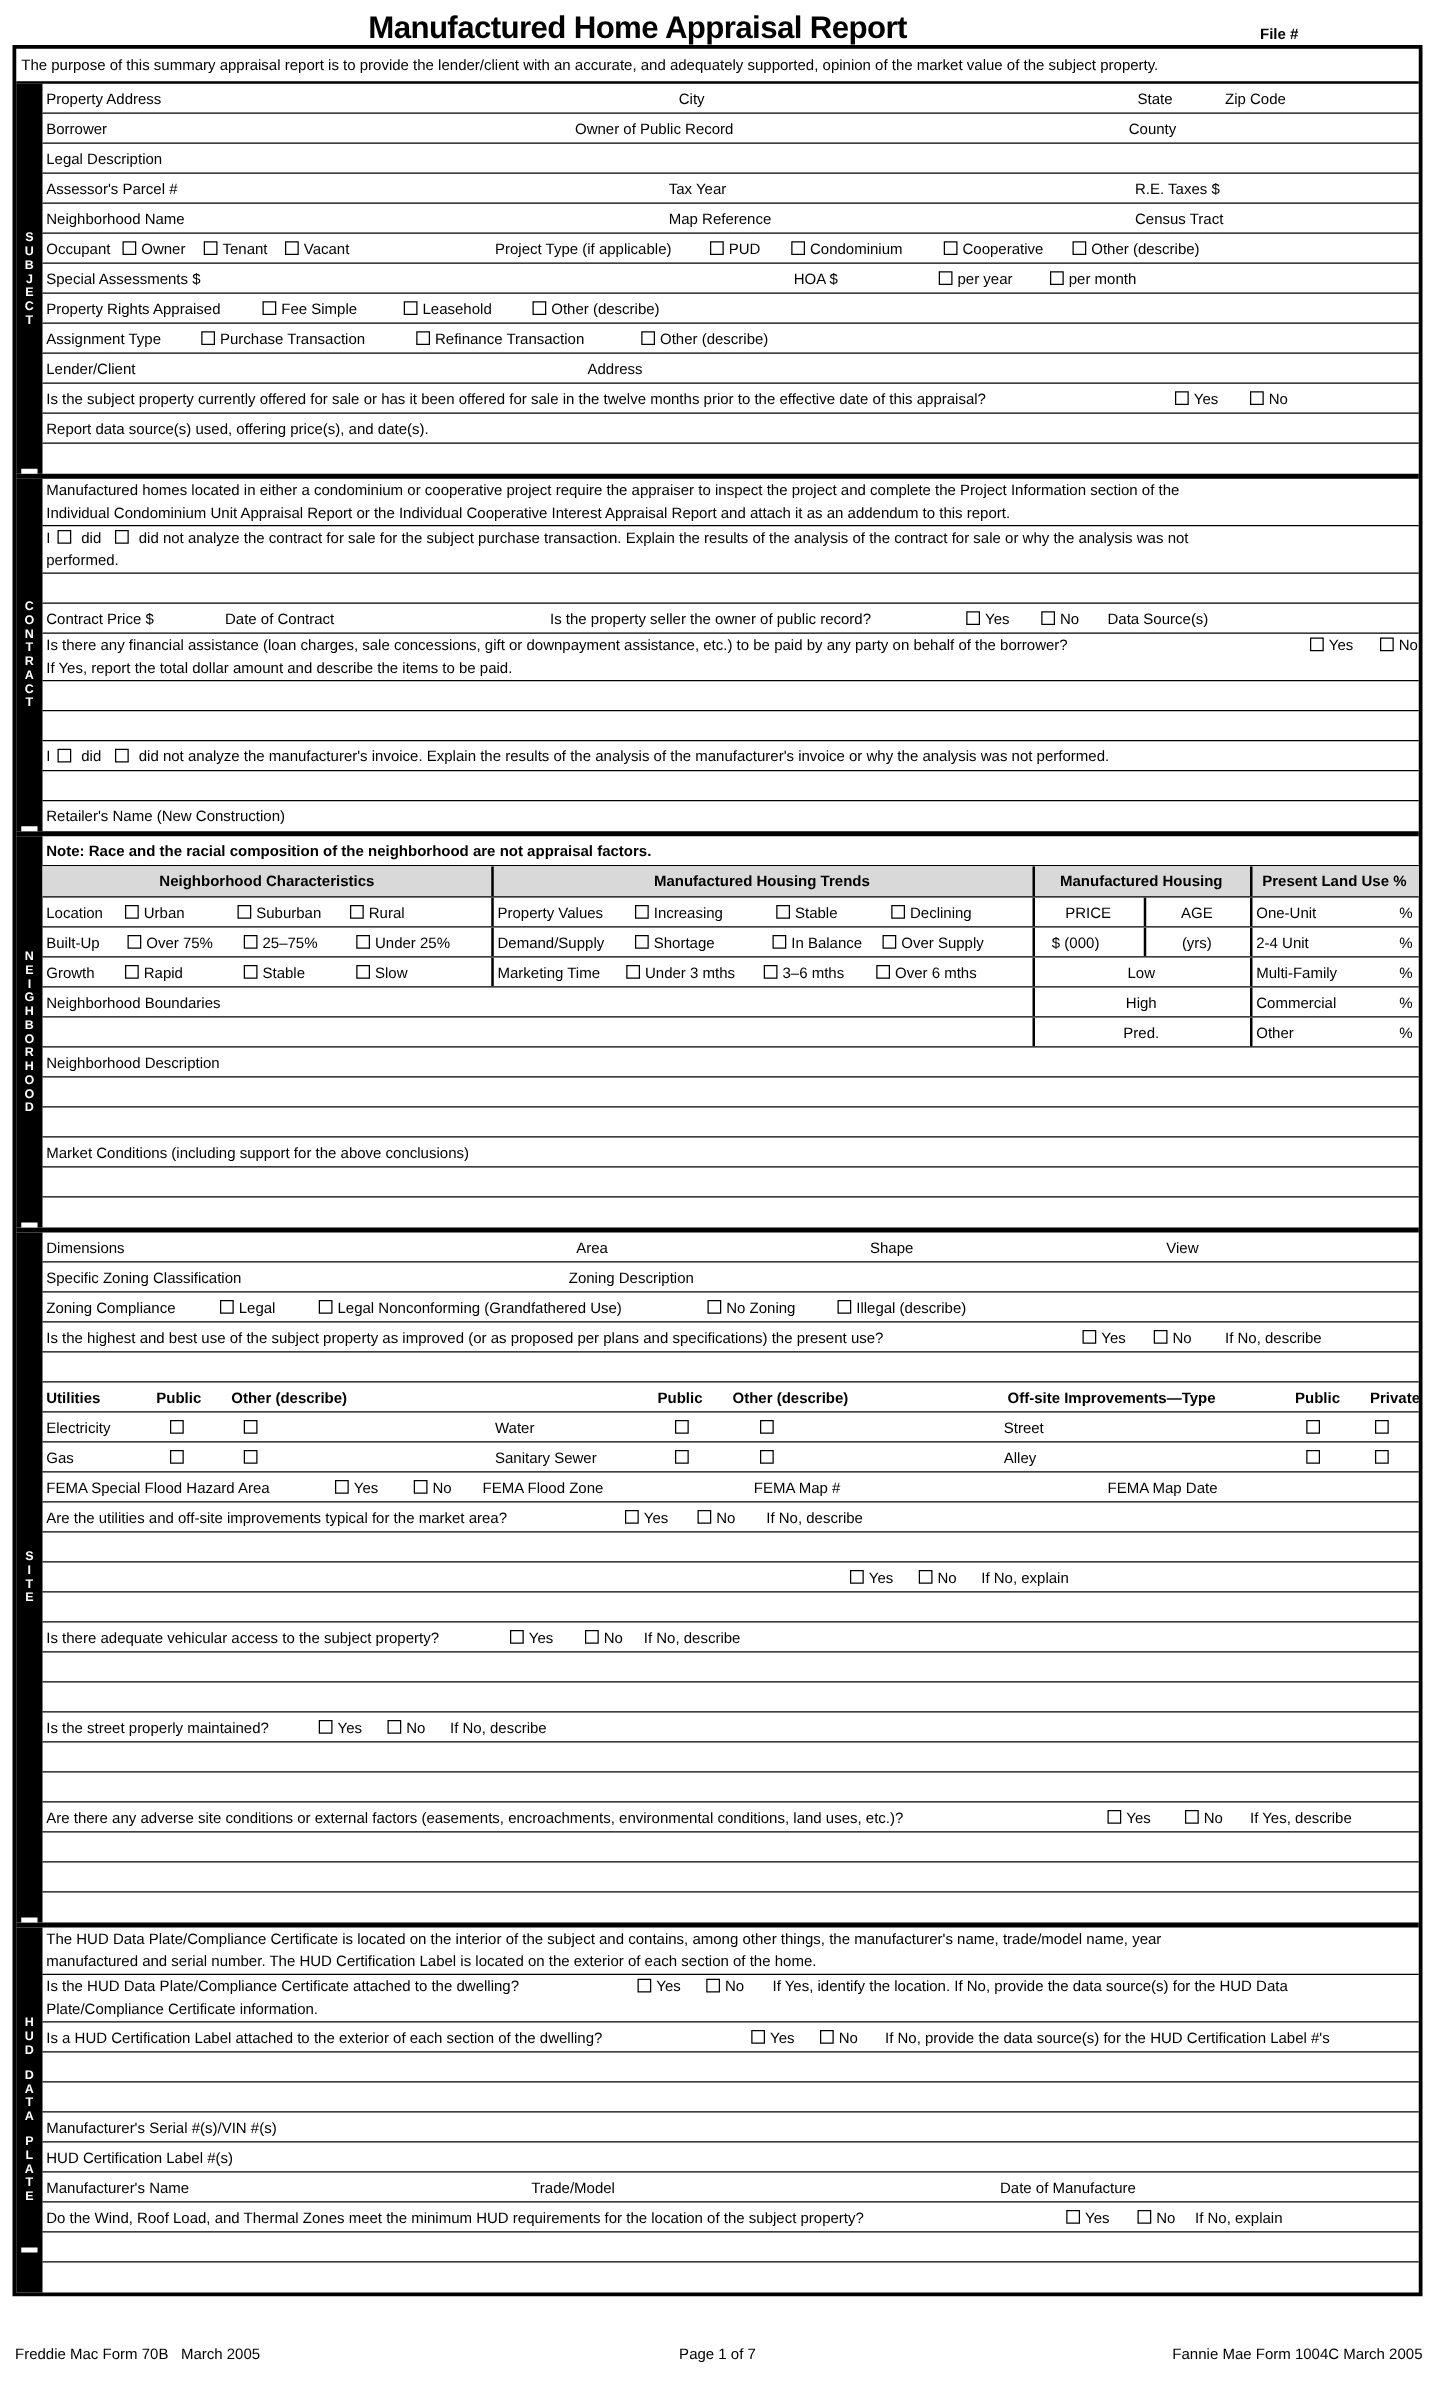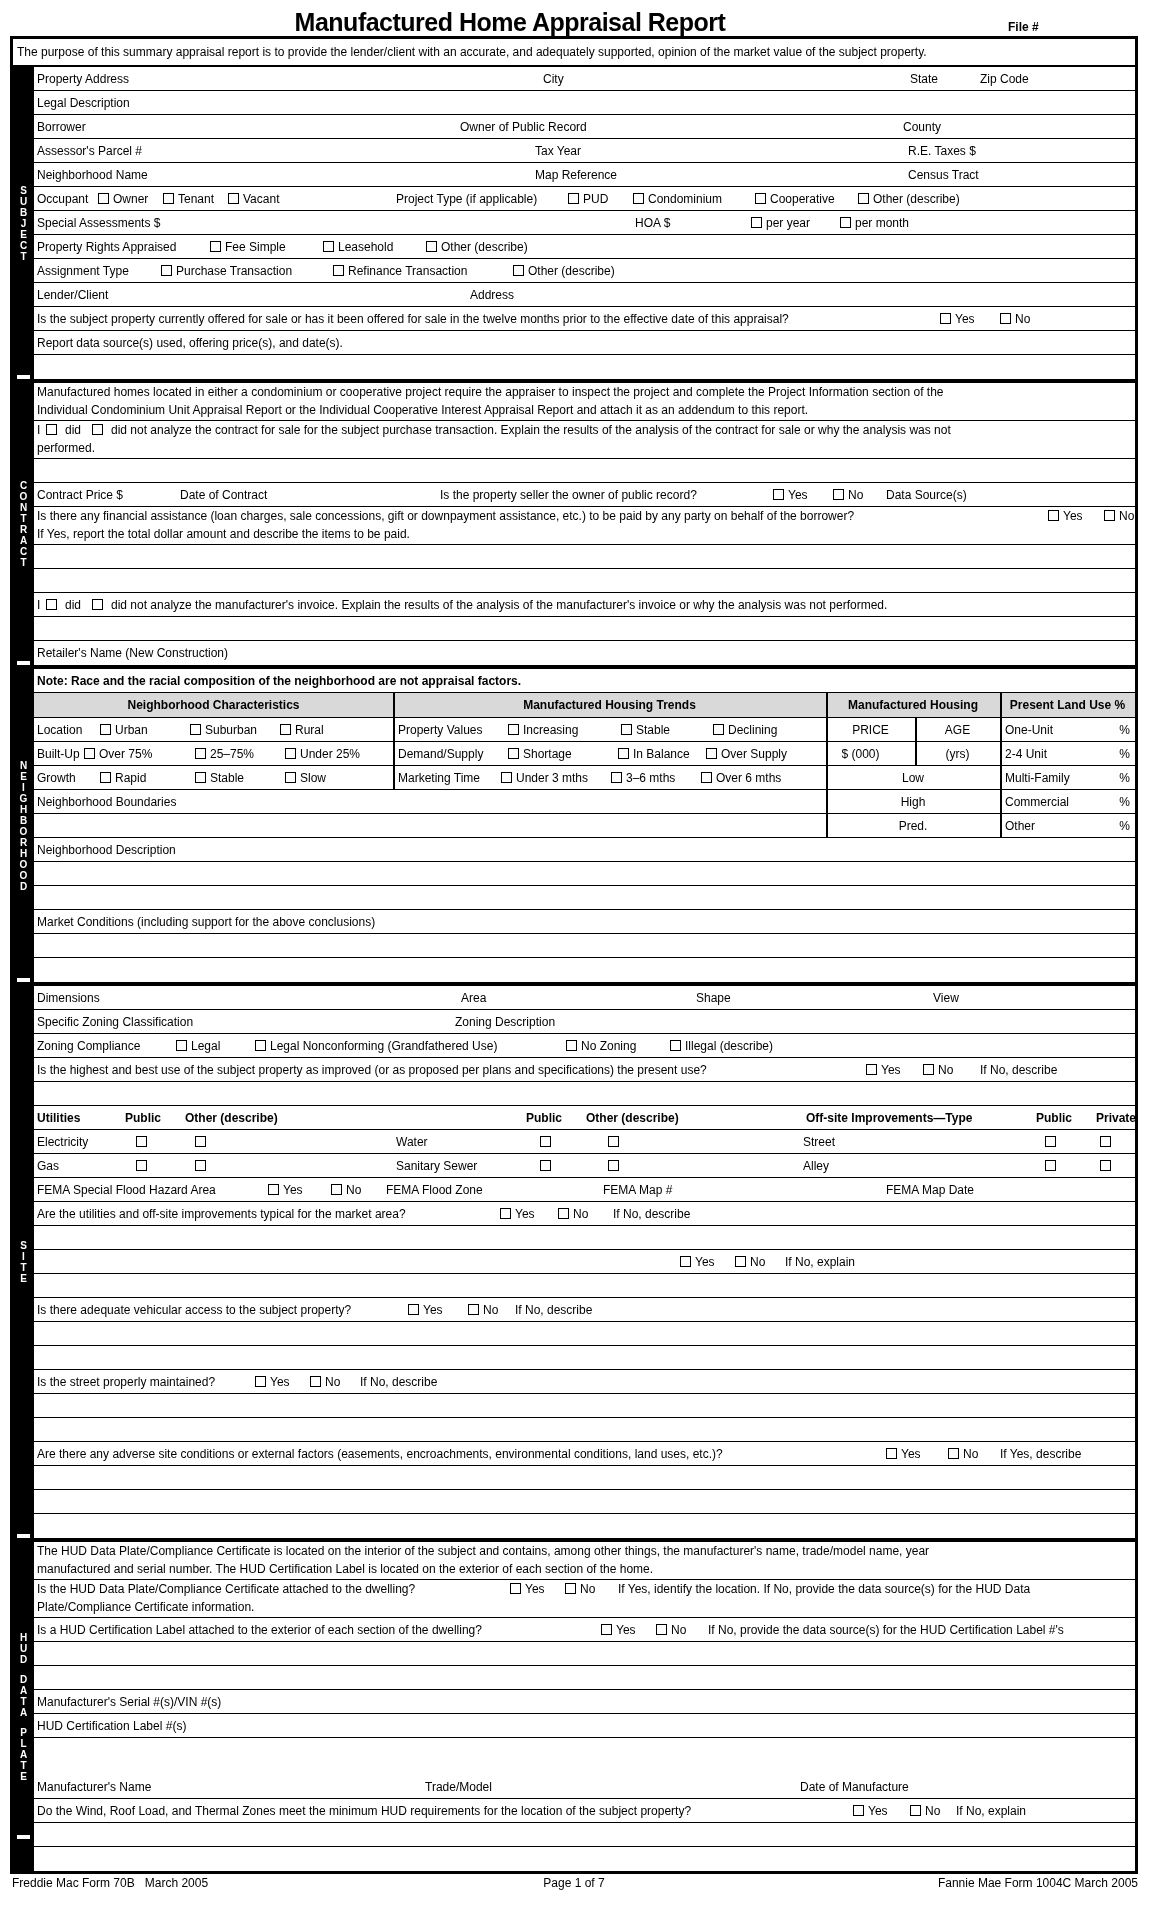--- a/index.html
+++ b/index.html
@@ -56,26 +56,26 @@
           </div>
         </div>
         <div class="rows">
           <div class="row" style="height: 24px;">
             <div class="it" style="left: 3px; top: 0px; line-height: 24px;">Property Address</div>
             <div class="it" style="left: 509px; top: 0px; line-height: 24px;">City</div>
             <div class="it" style="left: 876px; top: 0px; line-height: 24px;">State</div>
             <div class="it" style="left: 946px; top: 0px; line-height: 24px;">Zip Code</div>
           </div>
           <div class="row" style="height: 24px;">
-            <div class="it" style="left: 3px; top: 0px; line-height: 24px;">Legal Description</div>
-          </div>
-          <div class="row" style="height: 24px;">
             <div class="it" style="left: 3px; top: 0px; line-height: 24px;">Borrower</div>
             <div class="it" style="left: 426px; top: 0px; line-height: 24px;">Owner of Public Record</div>
             <div class="it" style="left: 869px; top: 0px; line-height: 24px;">County</div>
+          </div>
+          <div class="row" style="height: 24px;">
+            <div class="it" style="left: 3px; top: 0px; line-height: 24px;">Legal Description</div>
           </div>
           <div class="row" style="height: 24px;">
             <div class="it" style="left: 3px; top: 0px; line-height: 24px;">Assessor's Parcel #</div>
             <div class="it" style="left: 501px; top: 0px; line-height: 24px;">Tax Year</div>
             <div class="it" style="left: 874px; top: 0px; line-height: 24px;">R.E. Taxes $</div>
           </div>
           <div class="row" style="height: 24px;">
             <div class="it" style="left: 3px; top: 0px; line-height: 24px;">Neighborhood Name</div>
             <div class="it" style="left: 501px; top: 0px; line-height: 24px;">Map Reference</div>
             <div class="it" style="left: 874px; top: 0px; line-height: 24px;">Census Tract</div>
@@ -229,21 +229,21 @@
             <div class="vl" style="left: 792px;"></div>
             <div class="it" style="left: 792px; top: 0px; line-height: 24px; width: 89px; text-align: center;">PRICE</div>
             <div class="vl" style="left: 881px;"></div>
             <div class="it" style="left: 881px; top: 0px; line-height: 24px; width: 85px; text-align: center;">AGE</div>
             <div class="vl" style="left: 966px;"></div>
             <div class="it" style="left: 971px; top: 0px; line-height: 24px;">One-Unit</div>
             <div class="it" style="left: 1060px; top: 0px; line-height: 24px; width: 36px; text-align: right;">%</div>
           </div>
           <div class="row" style="height: 24px;">
             <div class="it" style="left: 3px; top: 0px; line-height: 24px;">Built-Up</div>
-            <div class="it" style="left: 50px; top: 0px; line-height: 24px;"><span class="cbx"></span><span>Over 75%</span></div>
+            <div class="it" style="left: 68px; top: 0px; line-height: 24px;"><span class="cbx"></span><span>Over 75%</span></div>
             <div class="it" style="left: 161px; top: 0px; line-height: 24px;"><span class="cbx"></span><span>25–75%</span></div>
             <div class="it" style="left: 251px; top: 0px; line-height: 24px;"><span class="cbx"></span><span>Under 25%</span></div>
             <div class="vl" style="left: 359px;"></div>
             <div class="it" style="left: 364px; top: 0px; line-height: 24px;">Demand/Supply</div>
             <div class="it" style="left: 474px; top: 0px; line-height: 24px;"><span class="cbx"></span><span>Shortage</span></div>
             <div class="it" style="left: 584px; top: 0px; line-height: 24px;"><span class="cbx"></span><span>In Balance</span></div>
             <div class="it" style="left: 672px; top: 0px; line-height: 24px;"><span class="cbx"></span><span>Over Supply</span></div>
             <div class="vl" style="left: 792px;"></div>
             <div class="it" style="left: 792px; top: 0px; line-height: 24px; width: 69px; text-align: center;">$ (000)</div>
             <div class="vl" style="left: 881px;"></div>
@@ -455,21 +455,21 @@
             <div class="it" style="left: 674px; top: 0px; line-height: 24px;">If No, provide the data source(s) for the HUD Certification Label #'s</div>
           </div>
           <div class="row" style="height: 24px;"></div>
           <div class="row" style="height: 24px;"></div>
           <div class="row" style="height: 24px;">
             <div class="it" style="left: 3px; top: 0px; line-height: 24px;">Manufacturer's Serial #(s)/VIN #(s)</div>
           </div>
           <div class="row" style="height: 24px;">
             <div class="it" style="left: 3px; top: 0px; line-height: 24px;">HUD Certification Label #(s)</div>
           </div>
-          <div class="row" style="height: 24px; margin-top: 37px;">
+          <div class="row" style="height: 24px;">
             <div class="it" style="left: 3px; top: 0px; line-height: 24px;">Manufacturer's Name</div>
             <div class="it" style="left: 391px; top: 0px; line-height: 24px;">Trade/Model</div>
             <div class="it" style="left: 766px; top: 0px; line-height: 24px;">Date of Manufacture</div>
           </div>
           <div class="row" style="height: 24px;">
             <div class="it" style="left: 3px; top: 0px; line-height: 24px;">Do the Wind, Roof Load, and Thermal Zones meet the minimum HUD requirements for the location of the subject property?</div>
             <div class="it" style="left: 819px; top: 0px; line-height: 24px;"><span class="cbx"></span><span>Yes</span></div>
             <div class="it" style="left: 876px; top: 0px; line-height: 24px;"><span class="cbx"></span><span>No</span></div>
             <div class="it" style="left: 922px; top: 0px; line-height: 24px;">If No, explain</div>
           </div>

